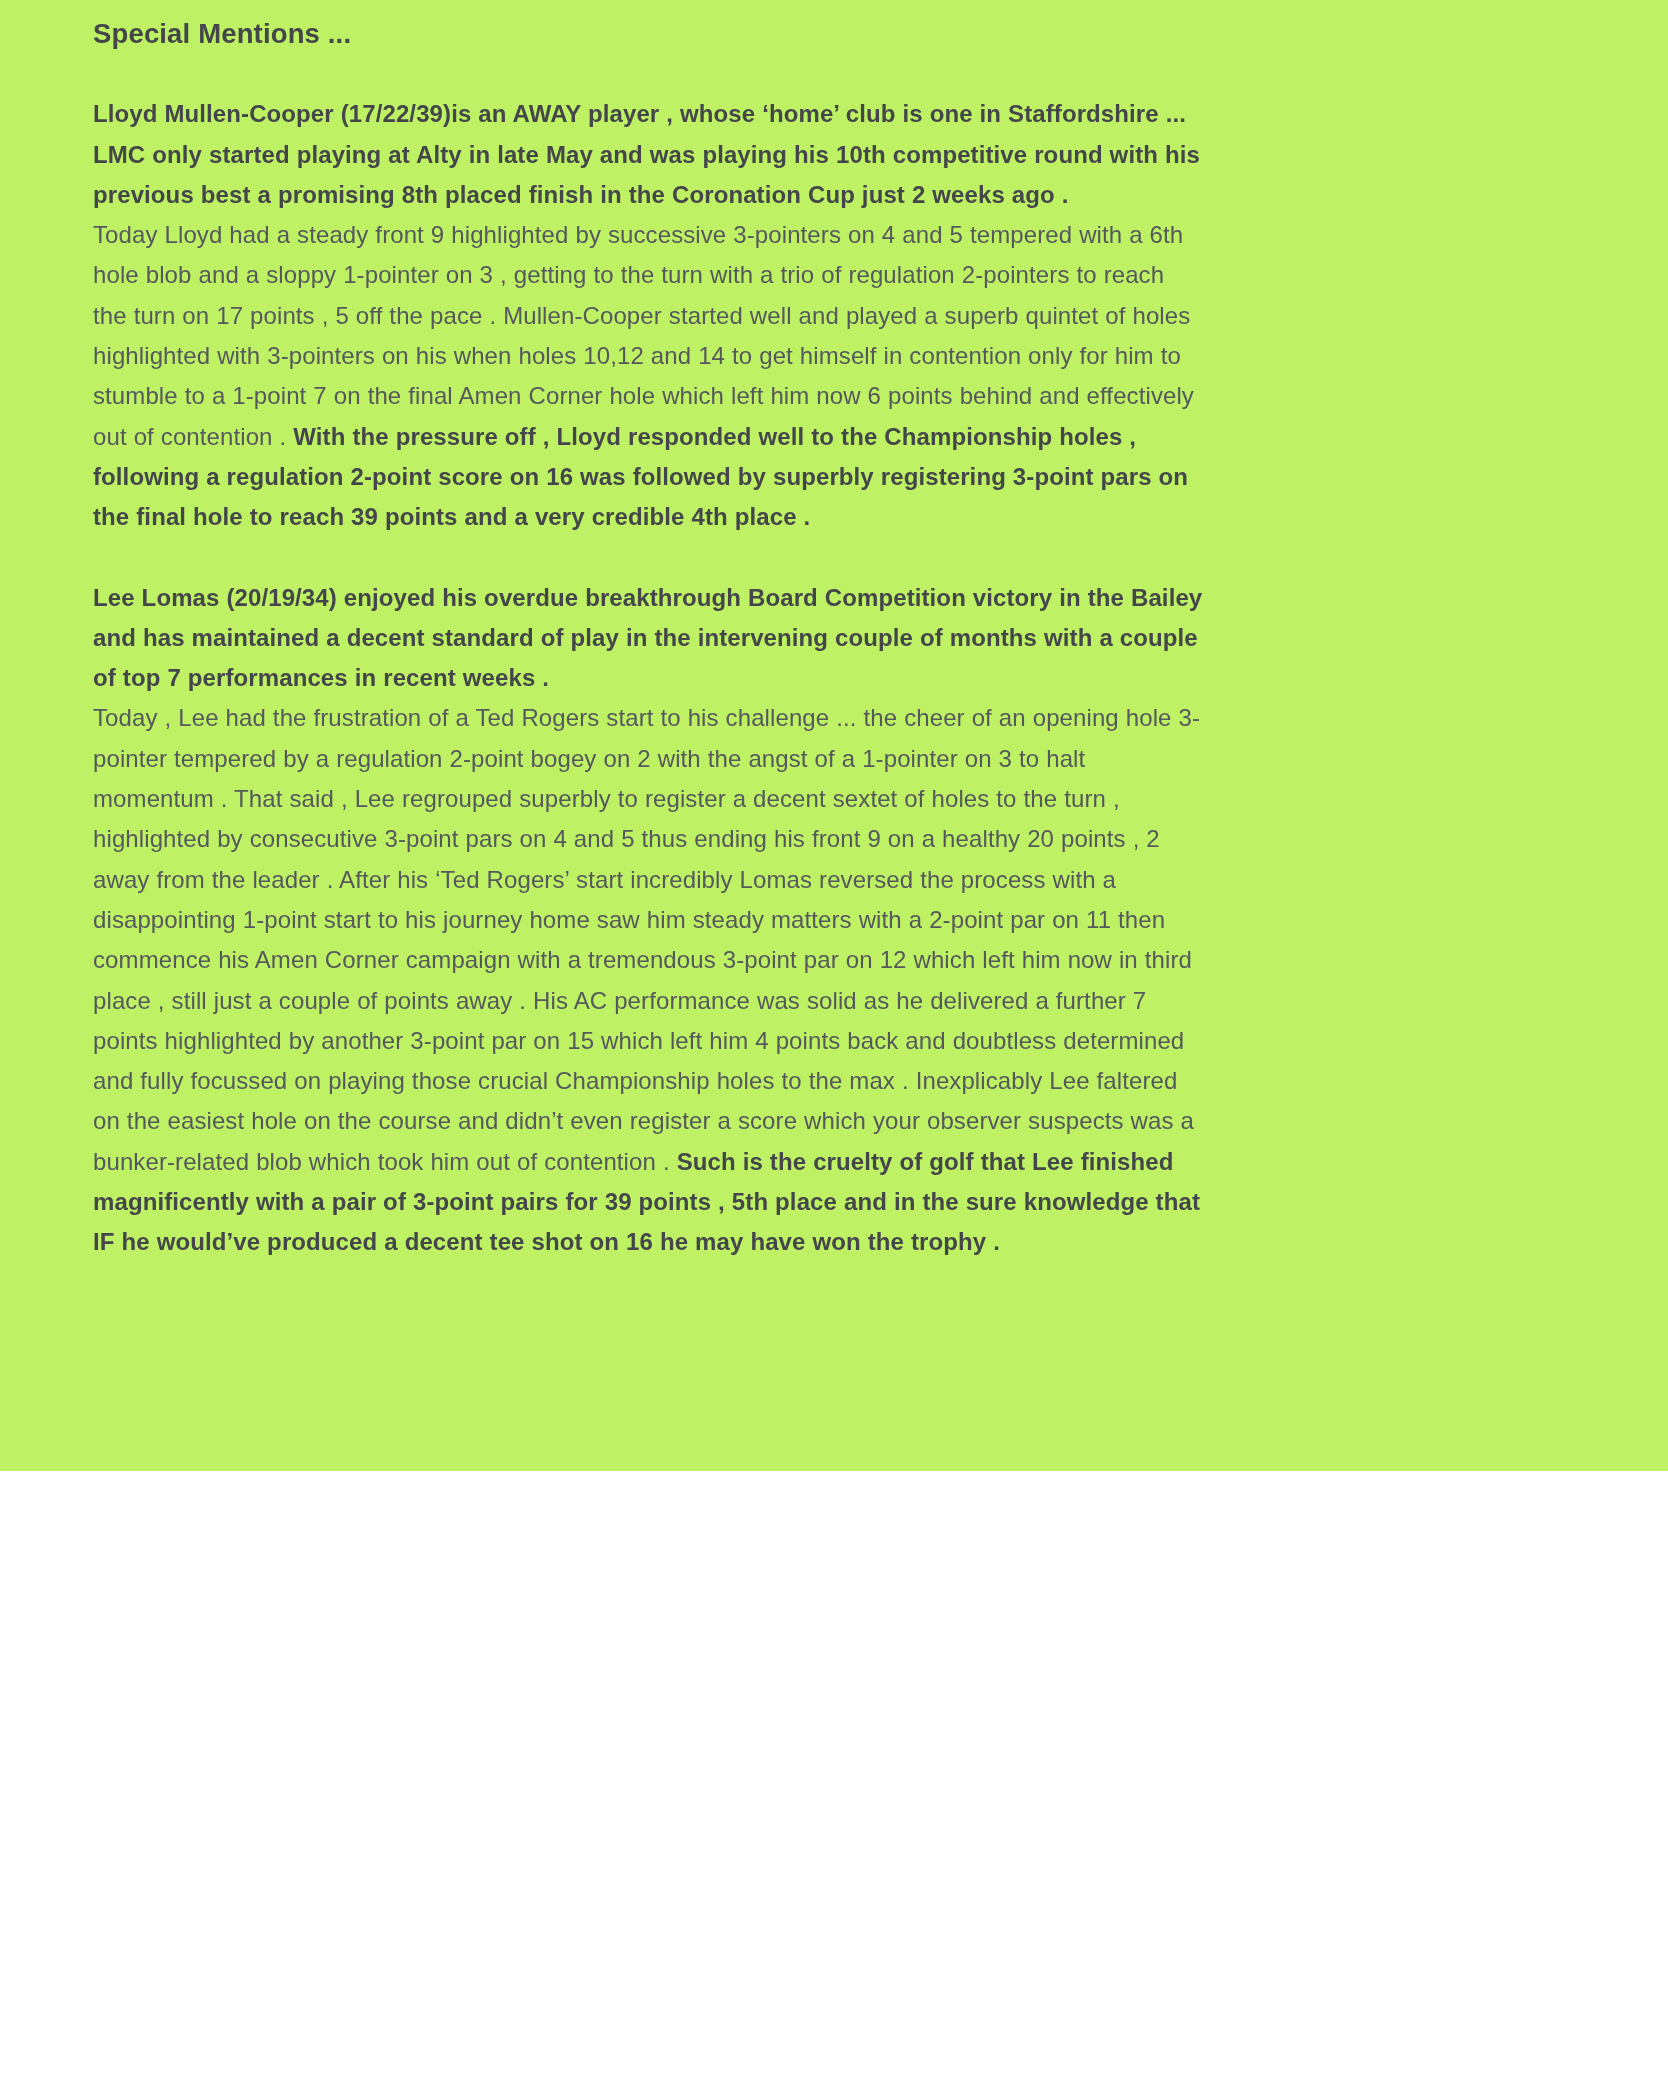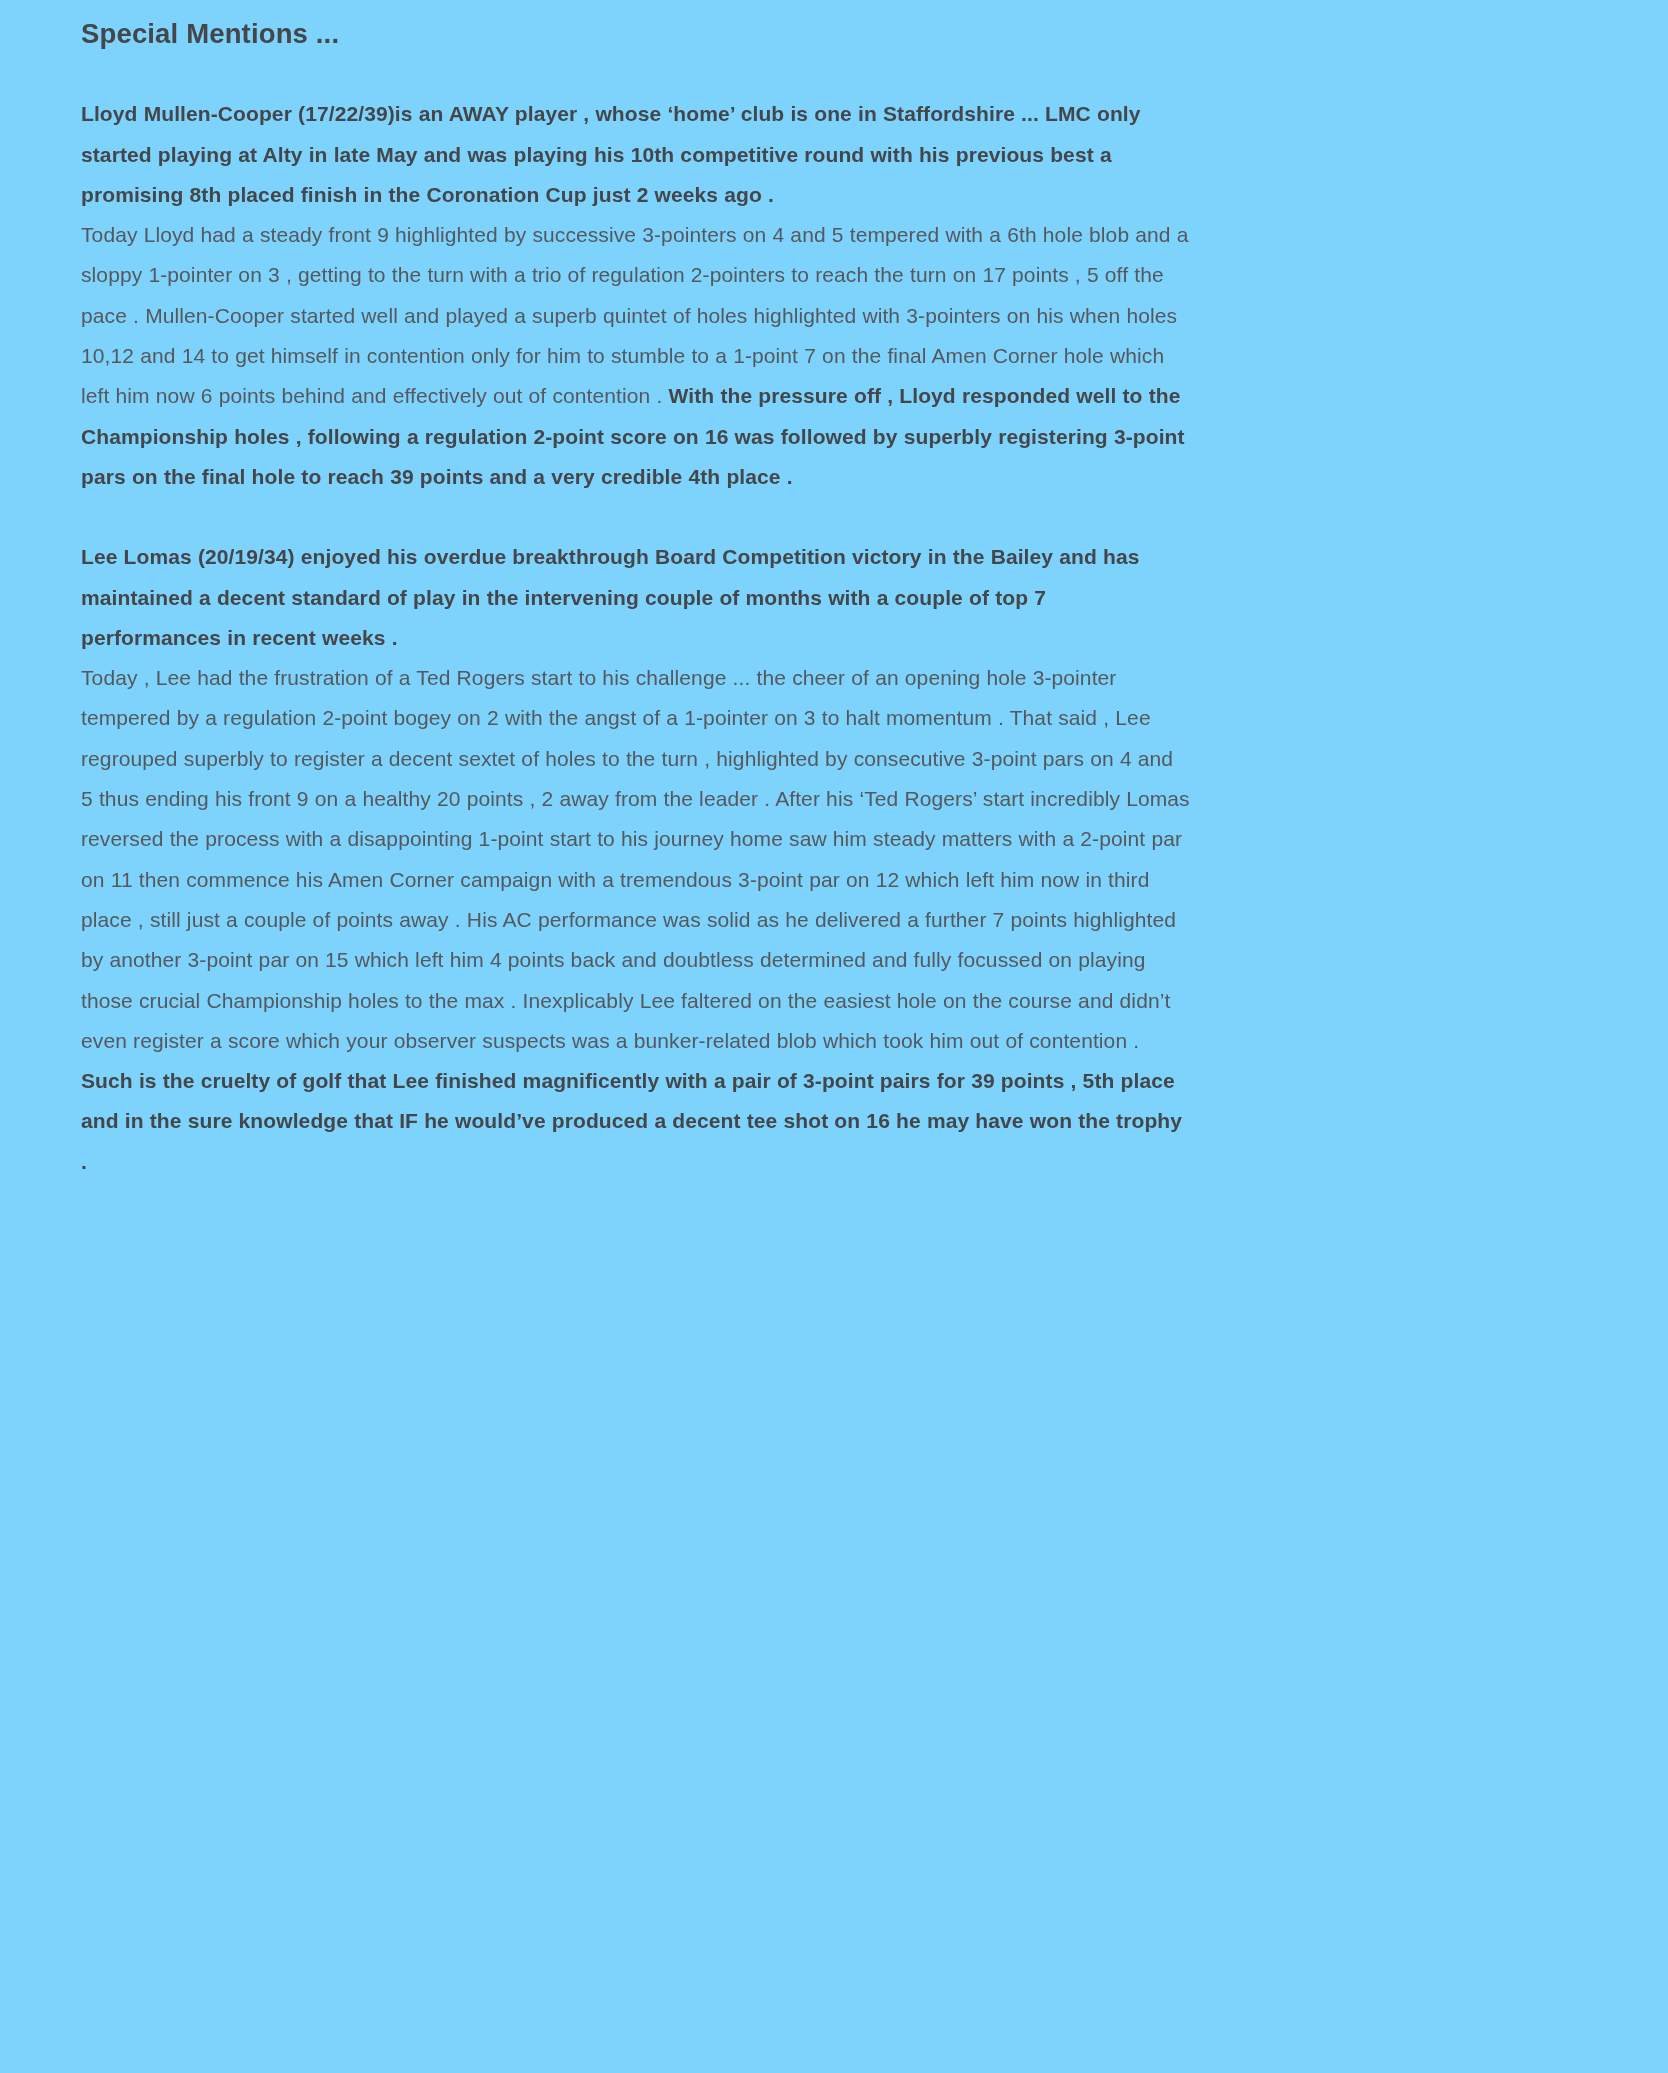--- a/index.html
+++ b/index.html
@@ -12,34 +12,34 @@
     width: 1668px;
     height: 2073px;
     font-family: "Liberation Sans", sans-serif;
     color: #4a4a4a;
     -webkit-font-smoothing: antialiased;
   }
 
   .page {
     box-sizing: border-box;
     width: 1668px;
-    height: 2073px;
-    background: #7dd3fc;
-    padding: 14px 0 0 0;
+    height: 1471px;
+    background: #bef264;
+    padding: 14px 0 0 12px;
     overflow: hidden;
   }
 
   .content {
     width: 1110px;
     margin: 0 0 0 81px;
   }
 
   
   .para {
-    font-size: 21px;
+    font-size: 24px;
     line-height: 40.3px;
     letter-spacing: 0.1px;
     color: #4a4a4a;
     margin: 0;
     text-align: left;
     word-spacing: 0.2px;
   }
 
   .heading {
     font-weight: 700;

